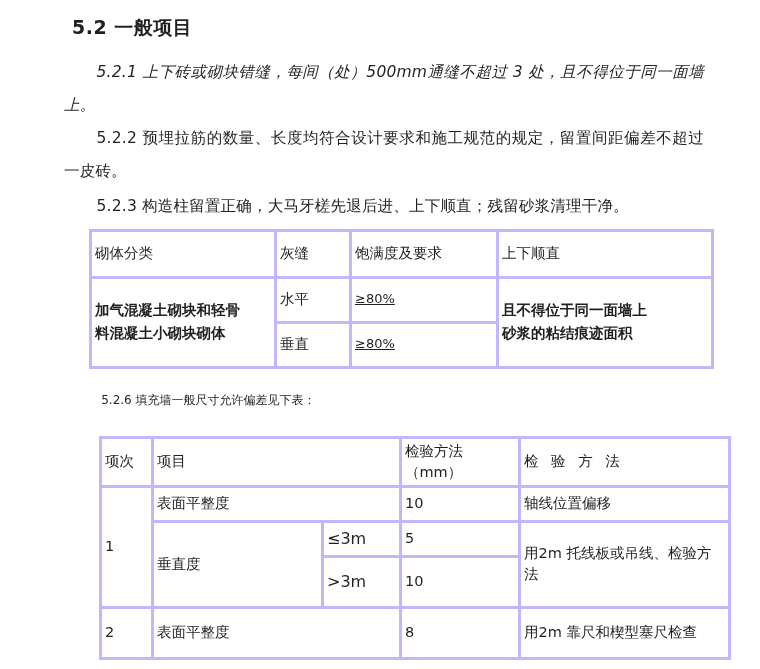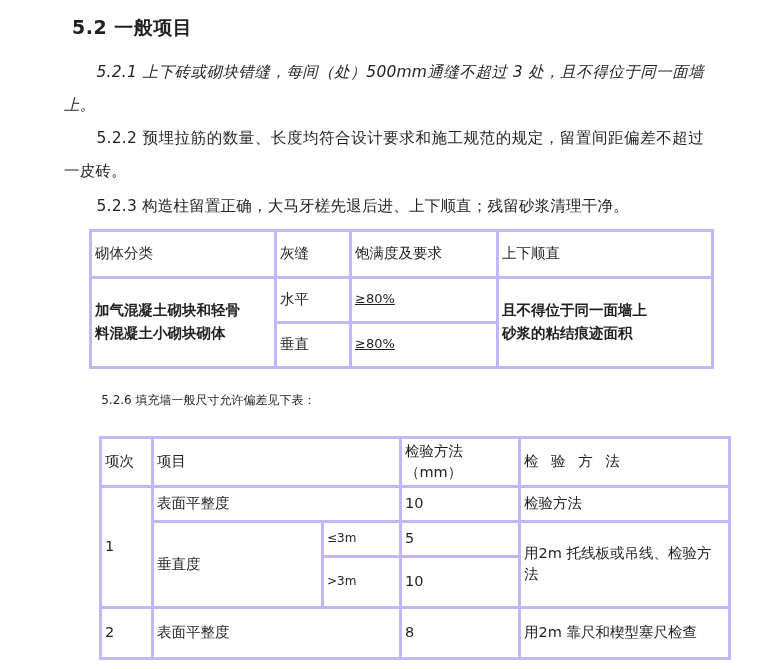--- a/index.html
+++ b/index.html
@@ -102,21 +102,21 @@
   }
   #table-deviation td {
     height: 28px;
   }
   .d1 { width: 52px; }
   .d2 { width: 170px; }
   .d3 { width: 78px; }
   .d4 { width: 119px; }
   .d5 { width: 210px; }
   .spaced { letter-spacing: 4px; }
-  .sm { font-size: 12px; }
+  .sm { font-size: 16px; }
   .tall { height: 44px !important; }
 </style>
 </head>
 <body>
 
 <div class="page">
 
   <h1 class="section-heading">5.2 一般项目</h1>
 
   <p class="para first">5.2.1 上下砖或砌块错缝，每间（处）500mm通缝不超过 3 处，且不得位于同一面墙上。</p>
@@ -174,21 +174,21 @@
           <td>项次</td>
           <td colspan="2">项目</td>
           <td>检验方法（mm）</td>
           <td class="spaced">检 验 方 法</td>
         </tr>
 
         <tr>
           <td rowspan="3">1</td>
           <td colspan="2">表面平整度</td>
           <td>10</td>
-          <td>检验方法</td>
+          <td>轴线位置偏移</td>
         </tr>
 
         <tr>
           <td rowspan="2">垂直度</td>
           <td class="sm">≤3m</td>
           <td>5</td>
           <td rowspan="2">用2m 托线板或吊线、检验方法</td>
         </tr>
         <tr>
           <td class="sm tall">&gt;3m</td>

